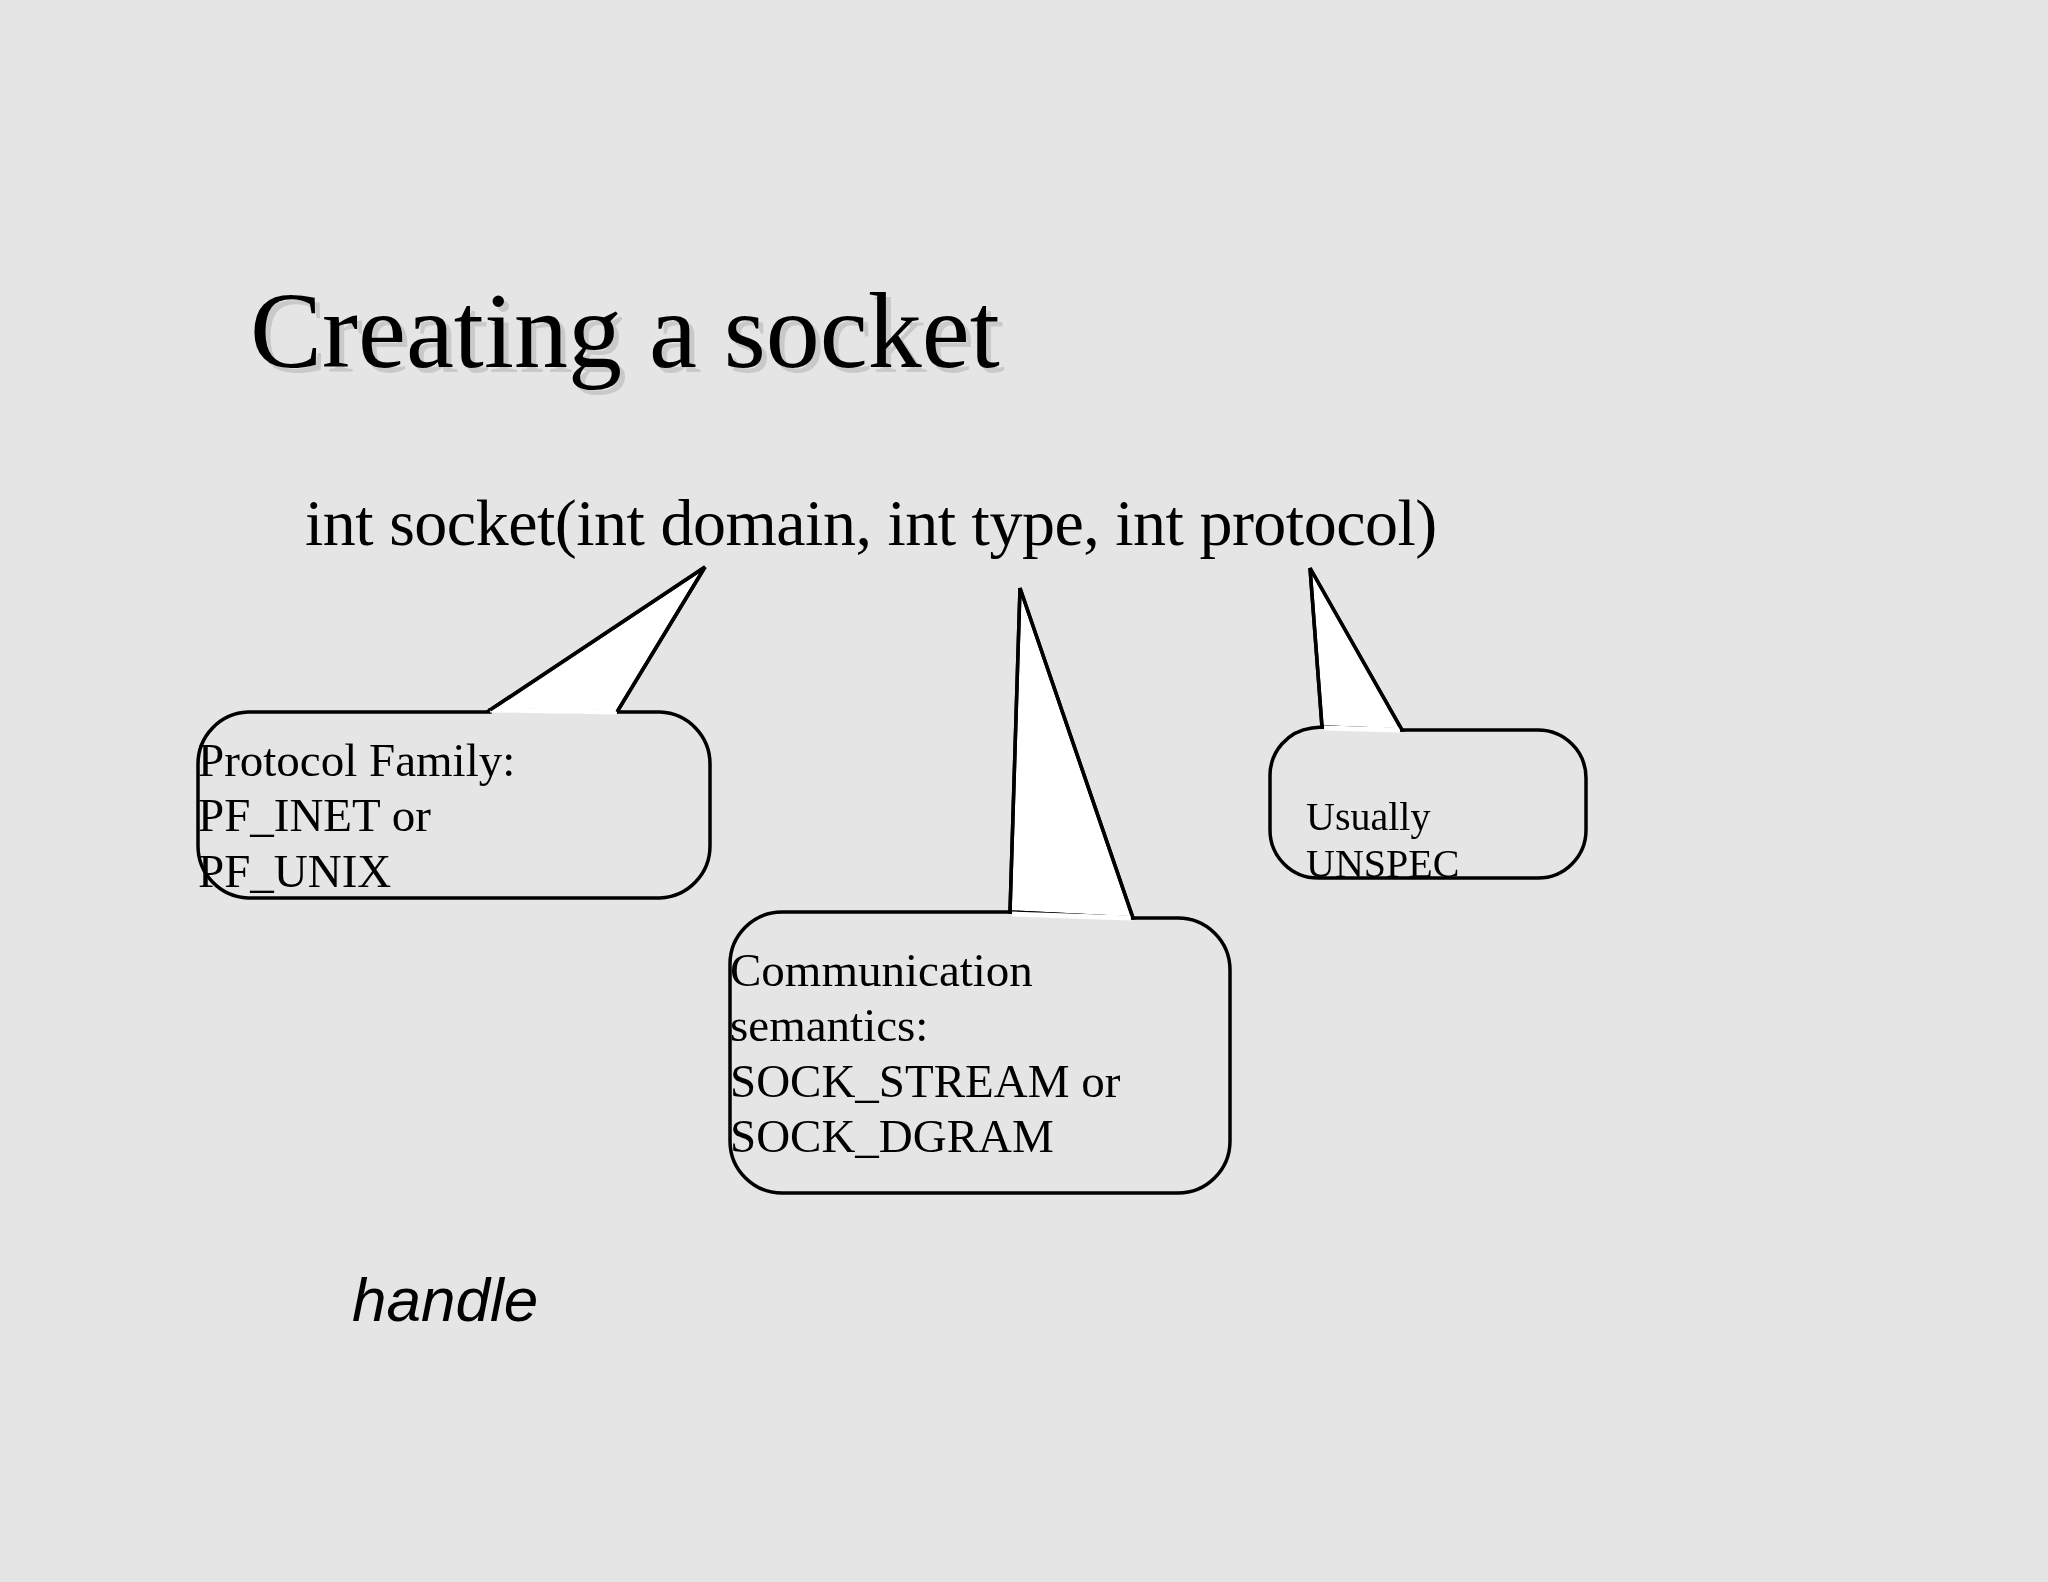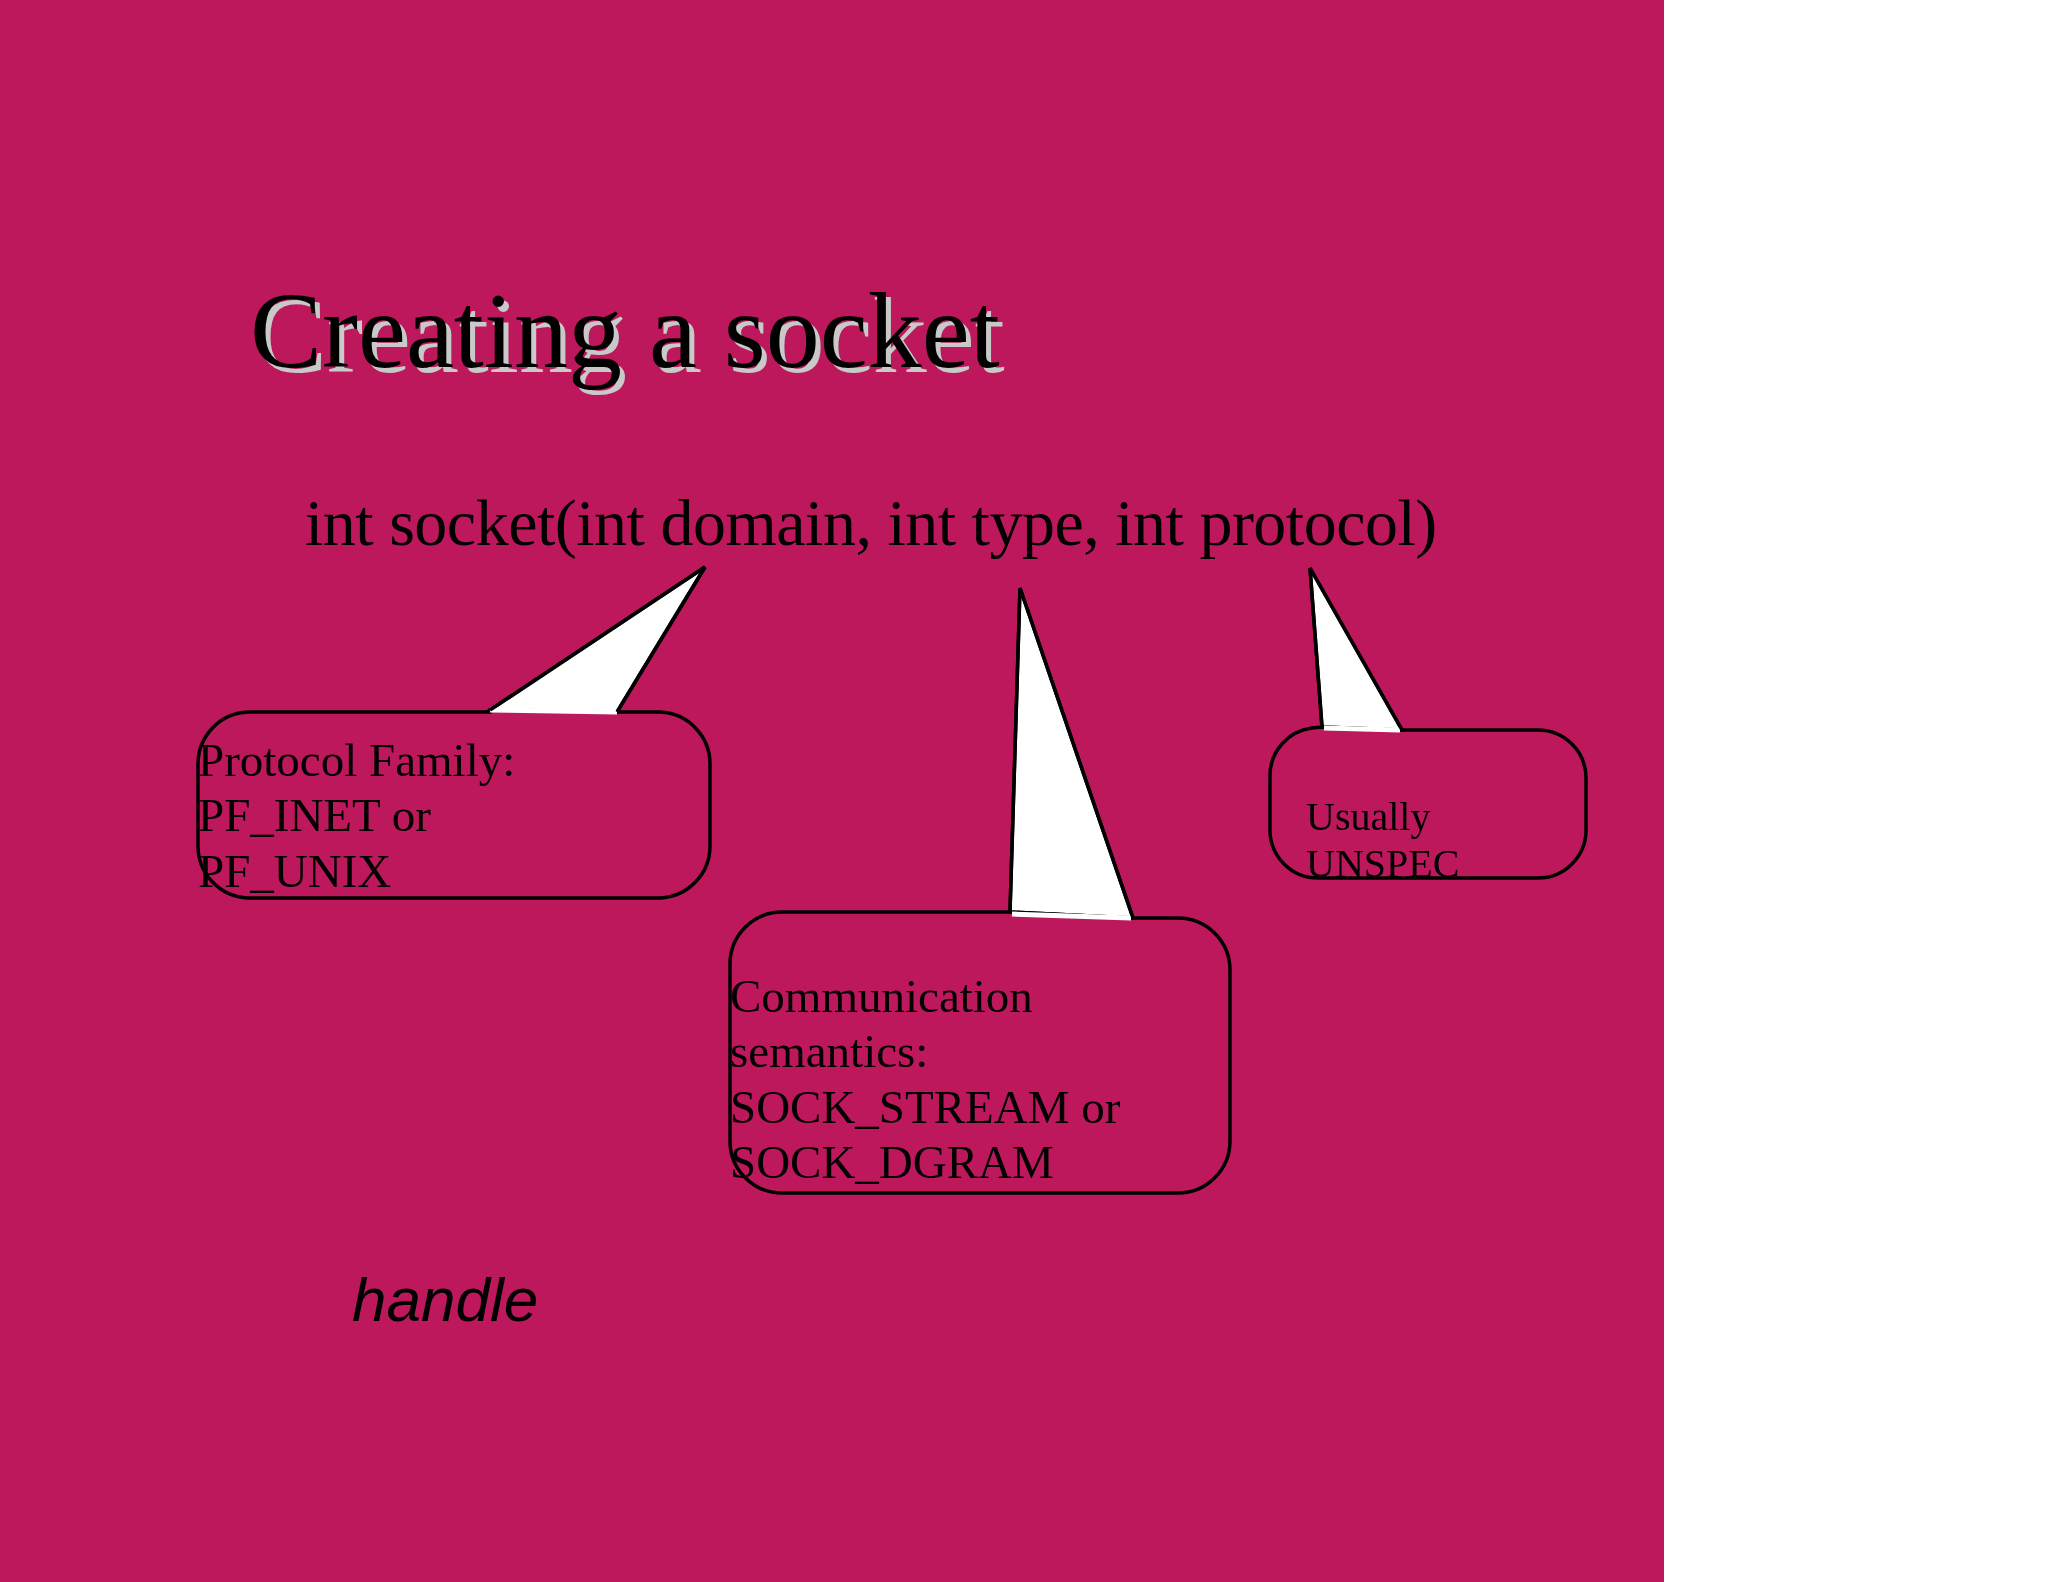--- a/index.html
+++ b/index.html
@@ -2,23 +2,23 @@
 <html><head>
 <meta charset="utf-8">
 <style>
   html, body {
     margin: 0;
     padding: 0;
     background: #ffffff;
   }
   #slide {
     position: relative;
-    width: 1664px;
+    width: 2048px;
     height: 1582px;
-    background: #be185d;
+    background: #e5e5e5;
     overflow: hidden;
     font-family: "Liberation Serif", "DejaVu Serif", serif;
   }
 
   
   #slide-title {
     position: absolute;
     left: 250px;
     top: 272px;
     width: 1200px;
@@ -85,21 +85,20 @@
     left: 198px;
     top: 733px;
     width: 512px;
     font-size: 47px;
   }
   #callout-text-2 {
     left: 730px;
     top: 943px;
     width: 500px;
     font-size: 47px;
-    margin-top: 26px;
   }
   #callout-text-3 {
     left: 1270px;
     top: 793px;
     width: 316px;
     font-size: 40px;
     margin-left: 36px;
   }
 </style>
 </head>

